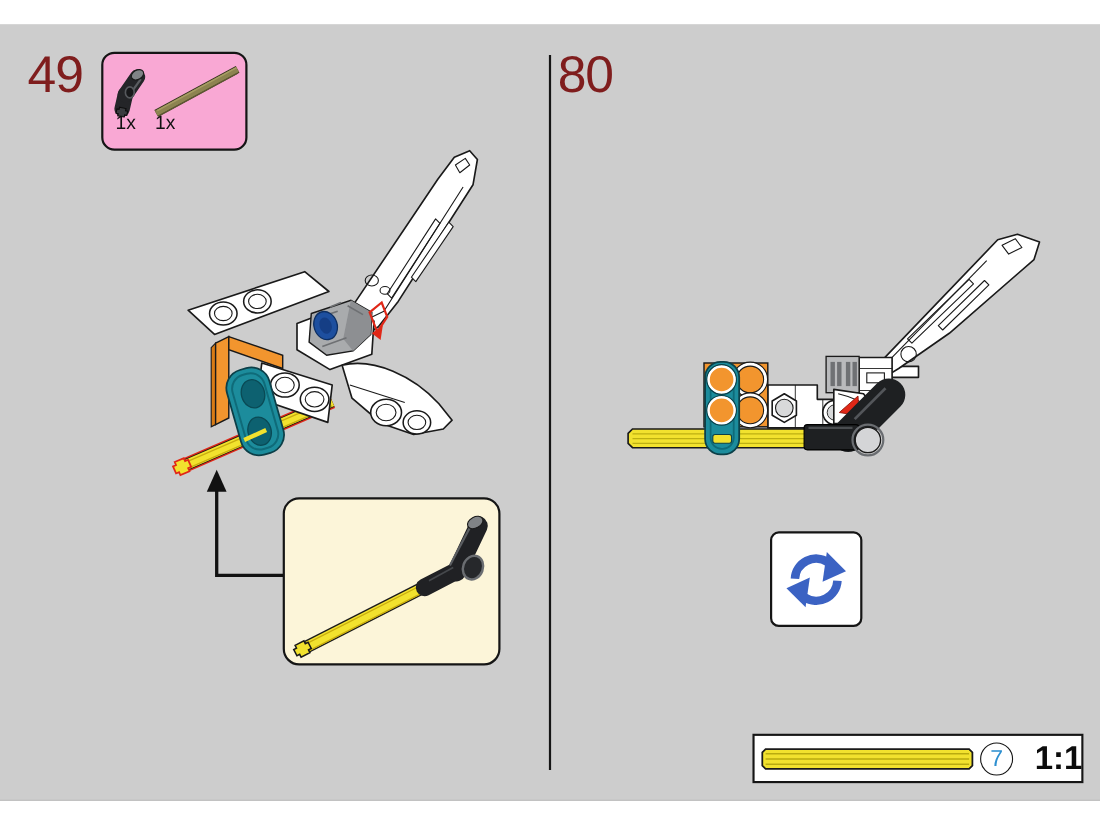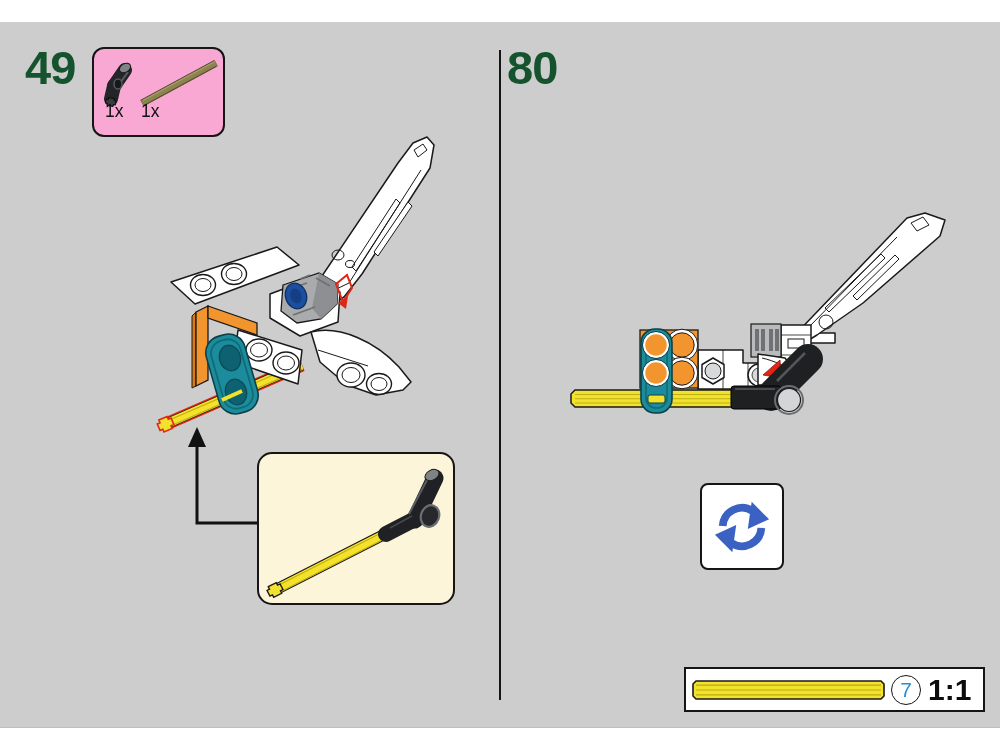--- a/index.html
+++ b/index.html
@@ -4,39 +4,39 @@
 <style>
   :root{
     --bg:#cdcdcd; --cream:#fcf5d9; --red:#e02717; --yellow:#f2e22e;
     --orange:#f2952e; --teal:#1c8c9c; --pin-blue:#1d4f9f;
     --rotate-blue:#3b62c3; --badge-blue:#2d8fd0; --olive:#8c8350;
   }
   *{margin:0;padding:0;box-sizing:border-box}
   body{background:#fff;font-family:"Liberation Sans","DejaVu Sans",sans-serif;}
   .page{position:relative;width:1000px;height:750px;background:#fff;overflow:hidden}
   .canvas{position:absolute;left:0;top:22px;width:1000px;height:706px;background:var(--bg);border-bottom:1px solid #bdbdbd}
-  .step-num{position:absolute;font-size:47px;font-weight:bold;color:#14532d;letter-spacing:-1px;line-height:1}
+  .step-num{position:absolute;font-size:47px;font-weight:normal;color:#7f1d1d;letter-spacing:-1px;line-height:1}
   .num49{left:25px;top:22px}
   .num50{left:507px;top:22px}
   .parts-box{position:absolute;left:92px;top:25px;width:133px;height:90px;background:#f9a8d4;border:2.5px solid #151515;border-radius:12px}
   .parts-box .cnt{position:absolute;top:52px;font-size:17.5px;color:#111}
   .cnt1{left:11px}.cnt2{left:47px}
   .icon-conn{position:absolute;left:4px;top:8px}
   .icon-axle{position:absolute;left:40px;top:2px}
   .asm49{position:absolute;left:150px;top:104px;width:315px;height:315px}
   .arrow49{position:absolute;left:185px;top:401px;width:82px;height:107px}
   .callout{position:absolute;left:257px;top:430px;width:198px;height:153px;background:var(--cream);border:2.5px solid #151515;border-radius:15px;overflow:hidden}
   .callout svg{position:absolute;left:0;top:0}
   .divider{position:absolute;left:499px;top:28px;width:2px;height:650px;background:#151515}
   .asm50{position:absolute;left:563px;top:181px;width:395px;height:215px}
   .rotate-box{position:absolute;left:700px;top:461px;width:84px;height:87px;background:#fff;border:2.5px solid #151515;border-radius:8px;display:flex;align-items:center;justify-content:center}
   .scale-box{position:absolute;left:684px;top:645px;width:301px;height:45px;background:#fff;border:2px solid #151515}
   .scale-box svg{position:absolute;left:0;top:0}
   .badge{position:absolute;left:205px;top:6px;width:30px;height:30px;border:1.8px solid #151515;border-radius:50%;color:var(--badge-blue);font-size:21px;line-height:27px;text-align:center}
-  .ratio{position:absolute;left:242px;top:4px;width:56px;font-size:30px;font-weight:600;color:#0c0c0c;text-align:left}
+  .ratio{position:absolute;left:242px;top:4px;width:56px;font-size:30px;font-weight:600;color:#0c0c0c;text-align:right}
   
   .wht{fill:#fff;stroke:#1a1a1a;stroke-width:1.5;stroke-linejoin:round}
   .lnw{fill:#fff;stroke:#1a1a1a;stroke-width:1;stroke-linejoin:round}
   .nofill{fill:none}
   .hole{fill:#fff;stroke:#1a1a1a;stroke-width:1.4}
   .f-red{fill:var(--red)}
   .f-orange{fill:var(--orange)}
 </style>
 </head>
 <body>

